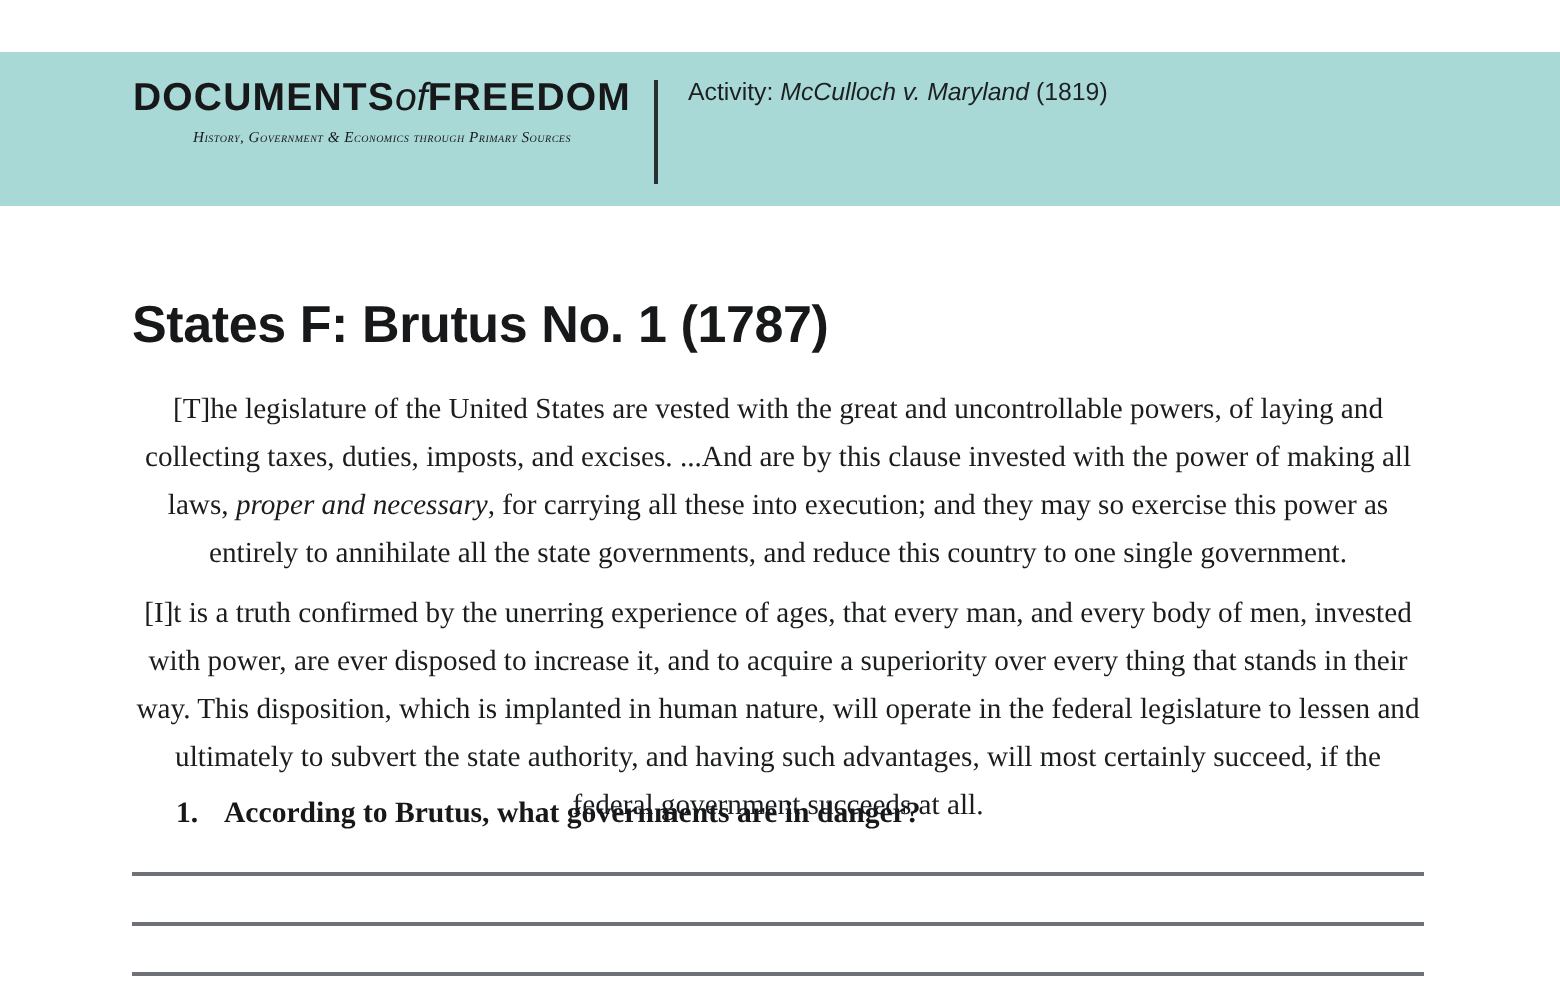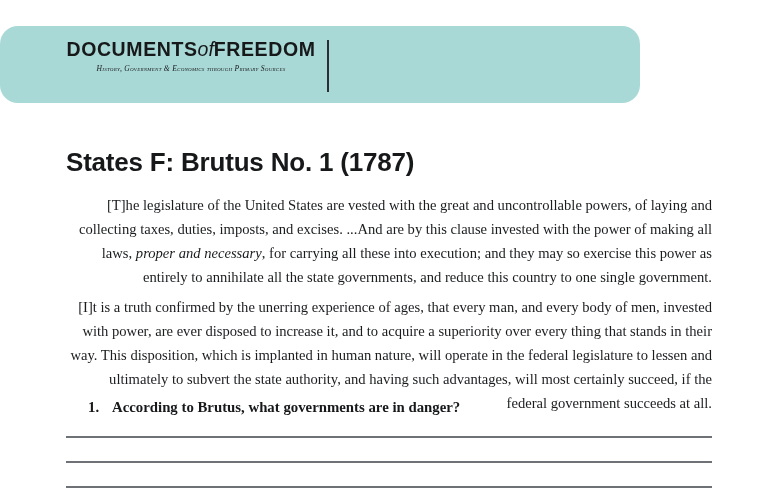--- a/index.html
+++ b/index.html
@@ -18,25 +18,24 @@
     width: 780px;
     height: 499px;
     background: #ffffff;
   }
 
   
   .header-band {
     position: absolute;
     left: 0;
     top: 26px;
-    width: 640px;
+    width: 780px;
     height: 77px;
     background: #a9d9d6;
     box-sizing: border-box;
-    border-radius: 18px;
   }
   .header-inner {
     position: absolute;
     left: 0;
     top: 0;
     width: 780px;
     height: 77px;
   }
 
   
@@ -122,21 +121,21 @@
   }
 
   .para {
     position: absolute;
     left: 0;
     width: 646px;
     font-family: "Liberation Serif", serif;
     font-size: 14.6px;
     line-height: 24px;
     color: #1a1c1e;
-    text-align: right;
+    text-align: center;
   }
   .para em {
     font-style: italic;
   }
   #para-1 { top: 178px; }
   #para-2 { top: 280px; }
 
   .question-row {
     position: absolute;
     left: 22px;
@@ -177,20 +176,25 @@
       <div class="logo-block">
         <div class="logo-wordmark">
           <span>DOCUMENTS</span><span class="of">of</span><span>FREEDOM</span>
         </div>
         <div class="logo-tagline">History, Government &amp; Economics through Primary Sources</div>
       </div>
 
       <div class="header-divider"></div>
 
       <div class="header-meta">
+        <div class="meta-line">
+          <span>Activity:</span>
+          <span class="italic">McCulloch v. Maryland</span>
+          <span>(1819)</span>
+        </div>
       </div>
 
     </div>
   </div>
 
   <div class="content">
 
     <h1 class="page-title">
       <span>States F:</span>
       <span class="italic">Brutus</span>

